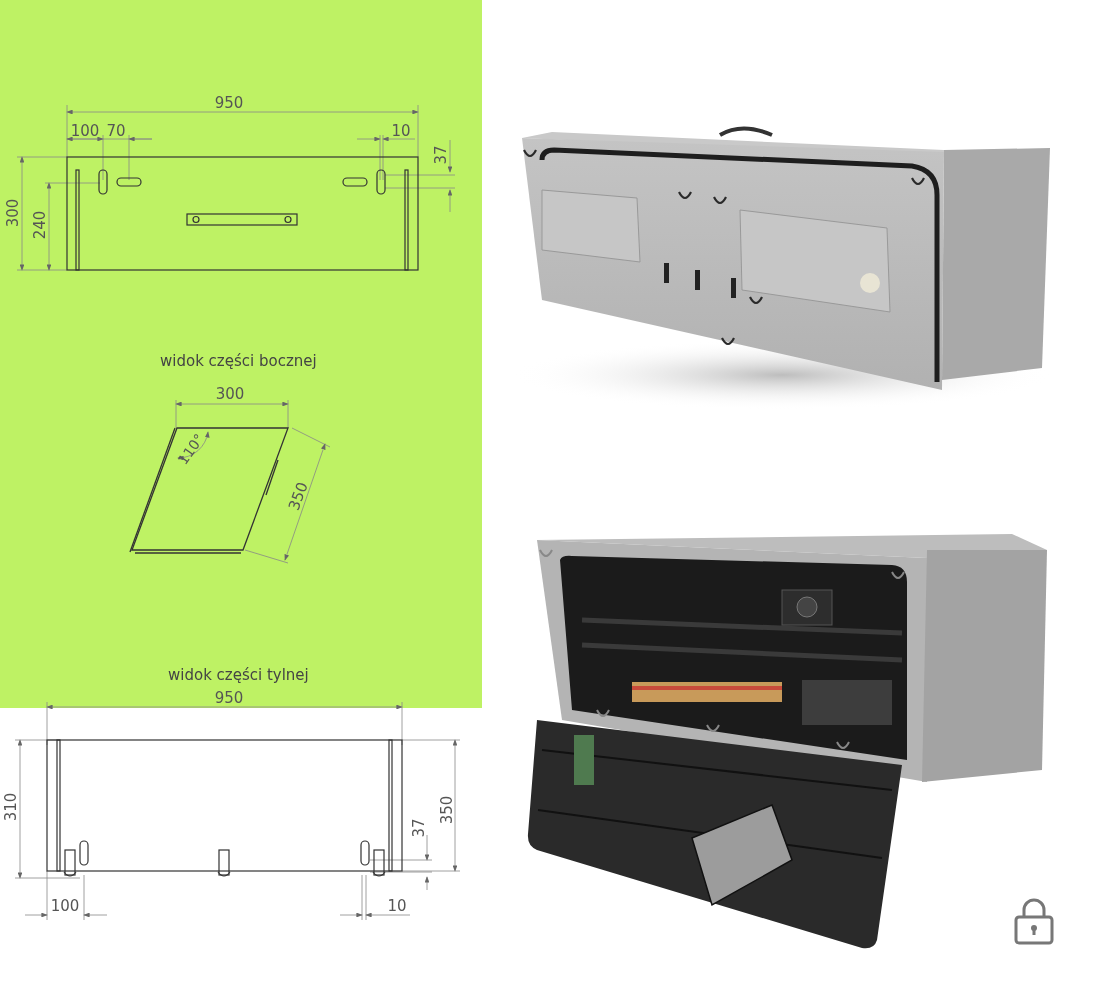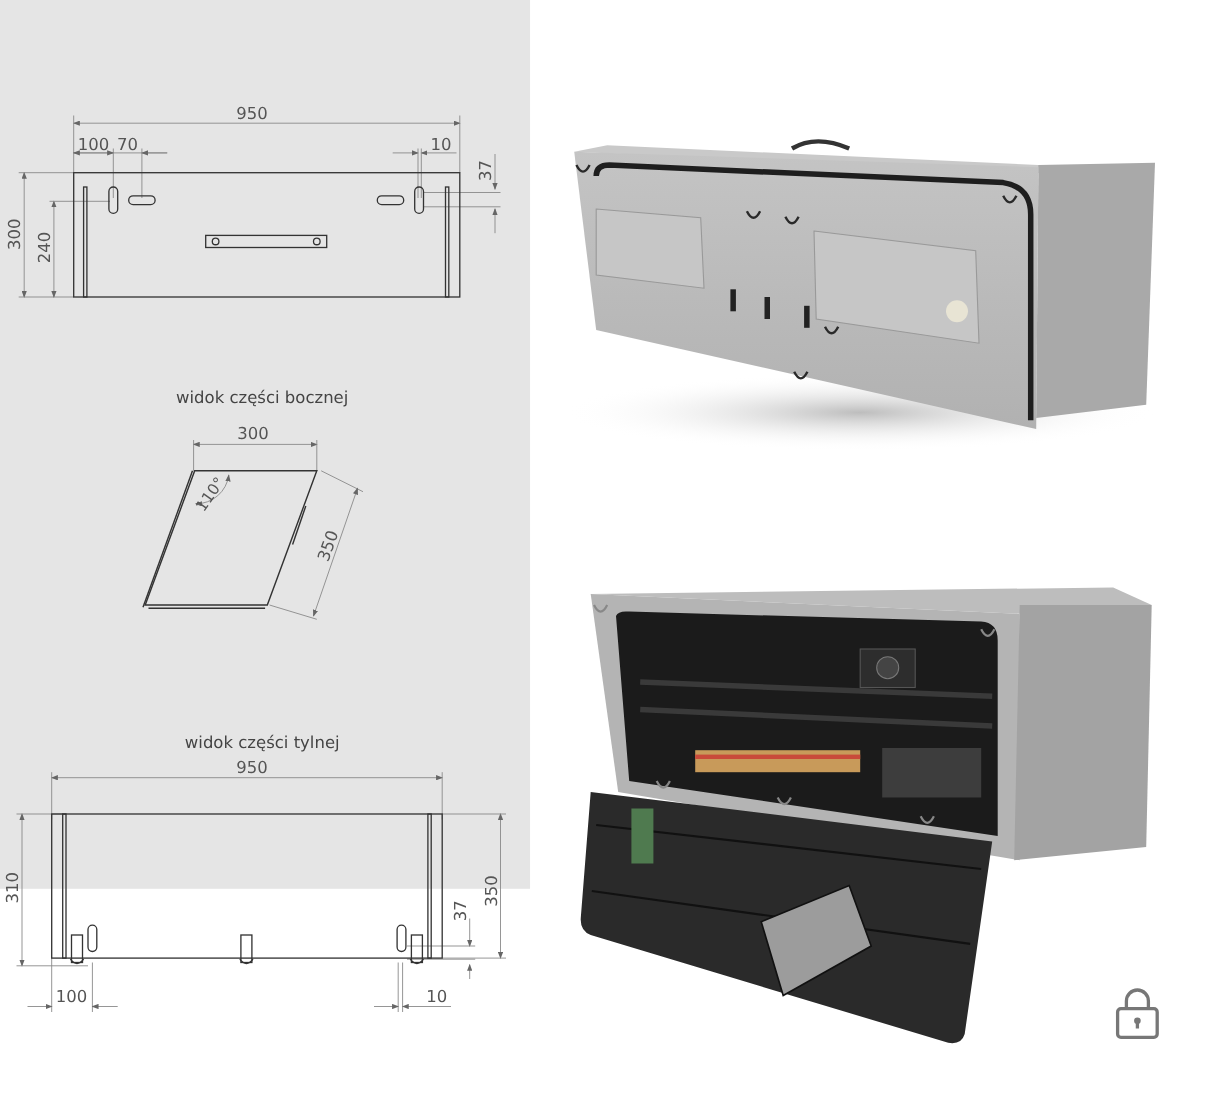--- a/index.html
+++ b/index.html
@@ -1,17 +1,17 @@
 <!DOCTYPE html>
 <html><head>
 <meta charset="utf-8">
 <style>
   html, body { margin:0; padding:0; }
   body { width:1107px; height:1000px; position:relative; overflow:hidden; background:#ffffff; font-family:"Liberation Sans", sans-serif; }
-  .left-panel { position:absolute; left:0; top:0; width:482px; height:808px; background:#e5e5e5; }
+  .left-panel { position:absolute; left:0; top:0; width:482px; height:708px; background:#bef264; }
   .right-panel { position:absolute; left:482px; top:0; width:625px; height:1000px; background:#ffffff; }
   svg text { font-family:"DejaVu Sans", sans-serif; fill:#555; }
   .caption { position:absolute; font-family:"DejaVu Sans", sans-serif; font-size:15px; color:#444; white-space:nowrap; }
   .lock { position:absolute; left:1012px; top:897px; }
 </style>
 </head>
 <body>
 
 <div class="left-panel">
 

